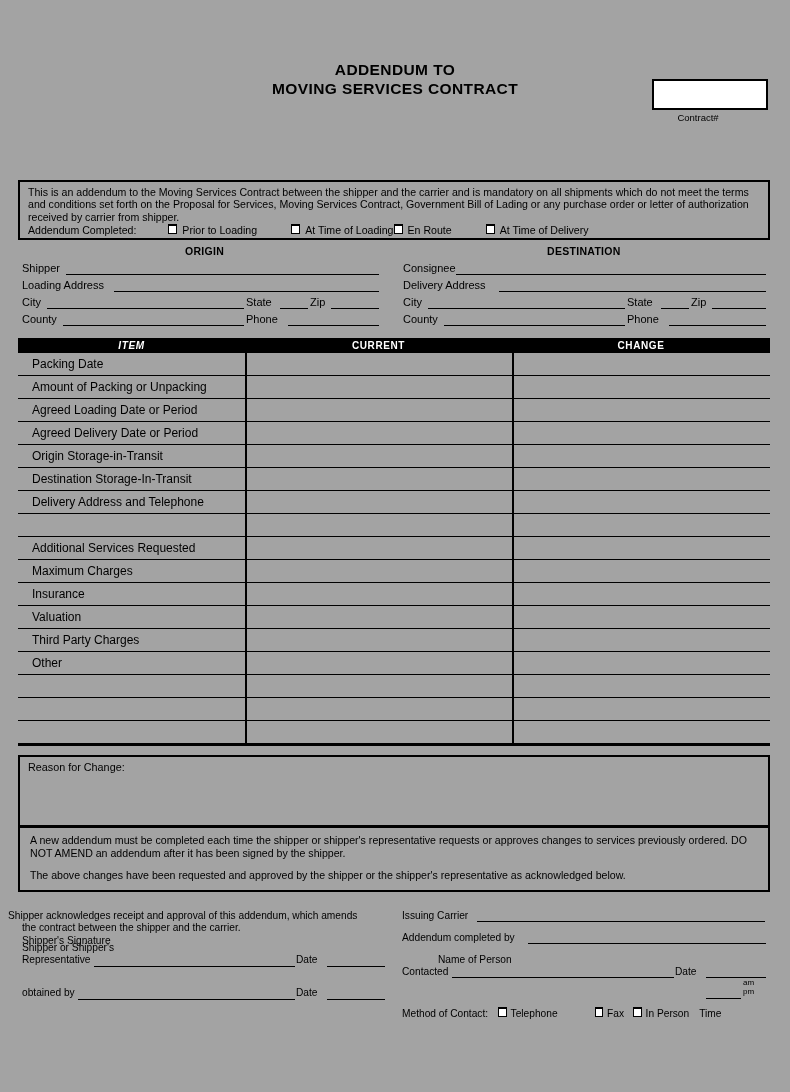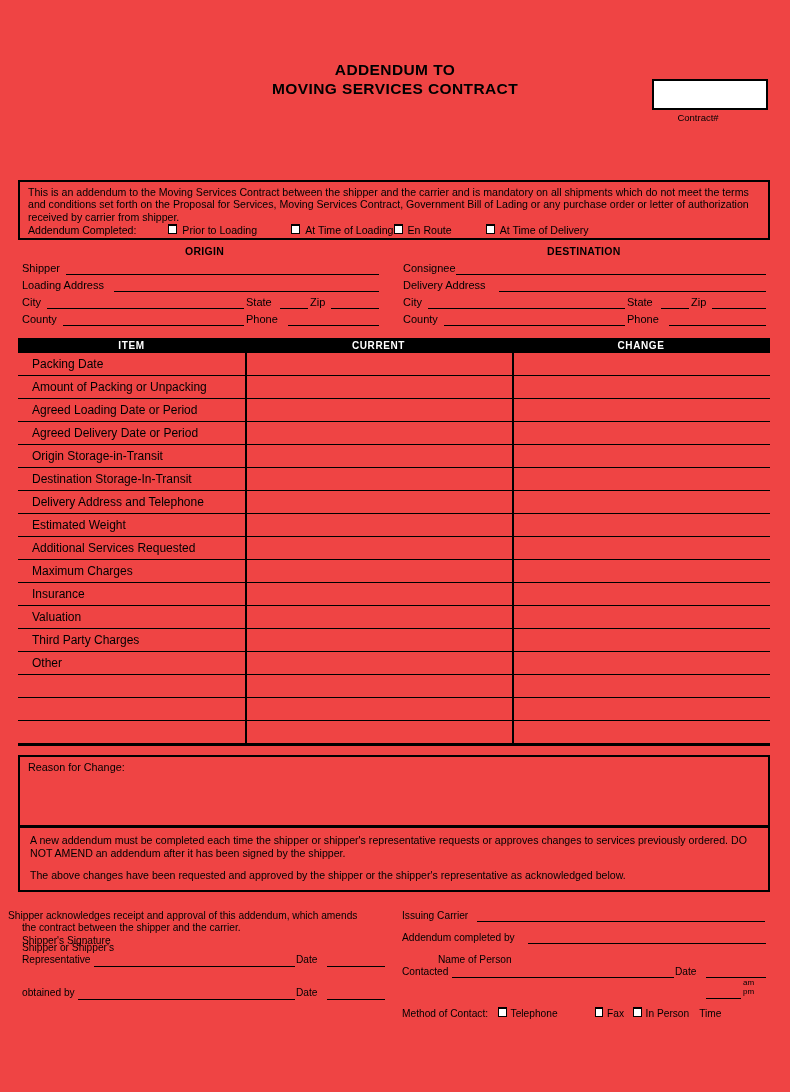--- a/index.html
+++ b/index.html
@@ -8,21 +8,21 @@
     background: #ffffff;
   }
   body {
     font-family: "Liberation Sans", sans-serif;
     color: #000000;
   }
   #page {
     position: relative;
     width: 790px;
     height: 1092px;
-    background: #ef4444;
+    background: #a3a3a3;
     overflow: hidden;
   }
 
   
   .title-block {
     position: absolute;
     left: 0;
     top: 60px;
     width: 790px;
     text-align: center;
@@ -123,21 +123,21 @@
     color: #fff;
     height: 15px;
     align-items: center;
   }
   .tbl-head div {
     text-align: center;
     font-size: 10px;
     font-weight: bold;
     letter-spacing: 0.6px;
   }
-  .col-item { width: 227px; }
+  .col-item { width: 227px; font-style: italic; }
   .col-cur  { width: 267px; }
   .col-chg  { width: 258px; }
 
   .tbl-body {
     position: relative;
     border-bottom: 2.5px solid #000;
   }
   .trow {
     display: flex;
     height: 23px;
@@ -337,21 +337,20 @@
           <div class="tcell-item">Destination Storage-In-Transit</div>
           <div class="tcell-cur"></div>
           <div class="tcell-chg"></div>
         </div>
         <div class="trow">
           <div class="tcell-item">Delivery Address and Telephone</div>
           <div class="tcell-cur"></div>
           <div class="tcell-chg"></div>
         </div>
         <div class="trow">
-          <div class="tcell-item">Estimated Weight</div>
           <div class="tcell-cur"></div>
           <div class="tcell-chg"></div>
         </div>
         <div class="trow">
           <div class="tcell-item">Additional Services Requested</div>
           <div class="tcell-cur"></div>
           <div class="tcell-chg"></div>
         </div>
         <div class="trow">
           <div class="tcell-item">Maximum Charges</div>

